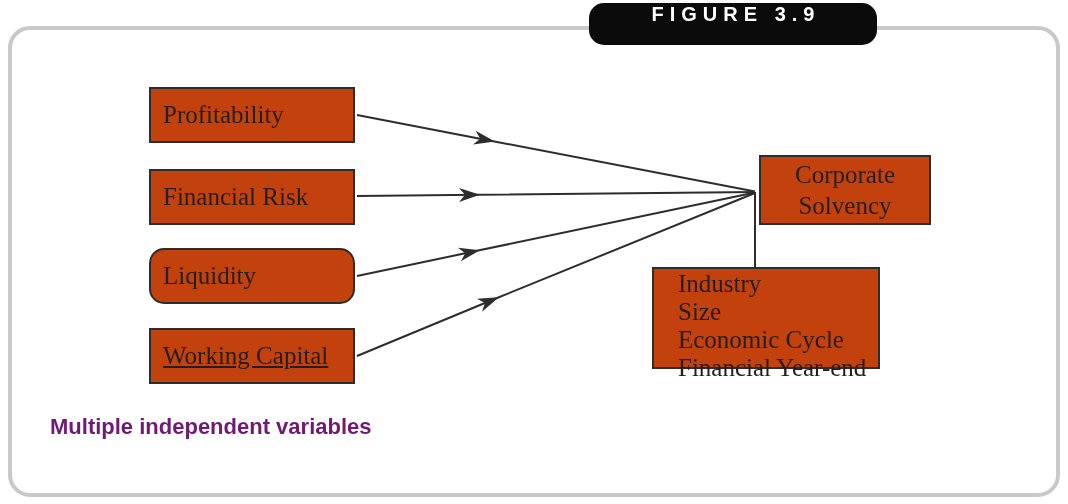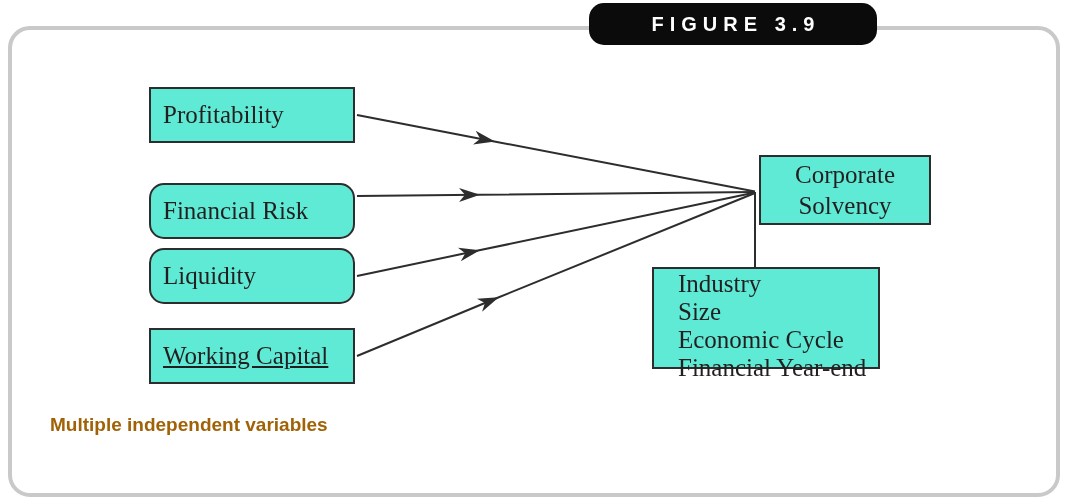--- a/index.html
+++ b/index.html
@@ -26,21 +26,20 @@
   }
   .figure-badge {
     position: absolute;
     left: 589px;
     top: 3px;
     width: 288px;
     height: 42px;
     background: #0b0b0b;
     border-radius: 15px;
     display: flex;
-    align-items: center;
     justify-content: center;
     z-index: 5;
   }
   .figure-badge span {
     color: #ffffff;
     font-family: "Liberation Sans", sans-serif;
     font-weight: bold;
     font-size: 20px;
     letter-spacing: 6px;
     padding-left: 6px; 
@@ -48,35 +47,35 @@
   svg.connectors {
     position: absolute;
     left: 0; top: 0;
     width: 1068px;
     height: 504px;
     z-index: 1;
   }
   .node {
     position: absolute;
     border: 2px solid #2d2d2d;
-    background: #5eead4;
+    background: #c2410c;
     color: #231f20;
     font-size: 25px;
     z-index: 2;
   }
   .var-box {
     left: 149px;
     width: 206px;
     height: 56px;
     display: flex;
     align-items: center;
     padding-left: 12px;
   }
   .var-box.v0 { top: 87px; }
-  .var-box.v1 { top: 183px; border-radius: 15px; }
+  .var-box.v1 { top: 169px; }
   .var-box.v2 { top: 248px; border-radius: 15px; }
   .var-box.v3 { top: 328px; text-decoration: underline; }
   .dep-box {
     left: 759px;
     top: 155px;
     width: 172px;
     height: 70px;
     display: flex;
     align-items: center;
     justify-content: center;
@@ -93,22 +92,22 @@
   .ctrl-box div {
     line-height: 28px;
     white-space: nowrap;
   }
   .caption {
     position: absolute;
     left: 50px;
     top: 414px;
     font-family: "Liberation Sans", sans-serif;
     font-weight: bold;
-    font-size: 19px;
-    color: #a16207;
+    font-size: 22px;
+    color: #701a75;
     z-index: 2;
   }
 </style>
 </head>
 <body>
 
 <div class="stage">
 
   <div class="frame"></div>
 

